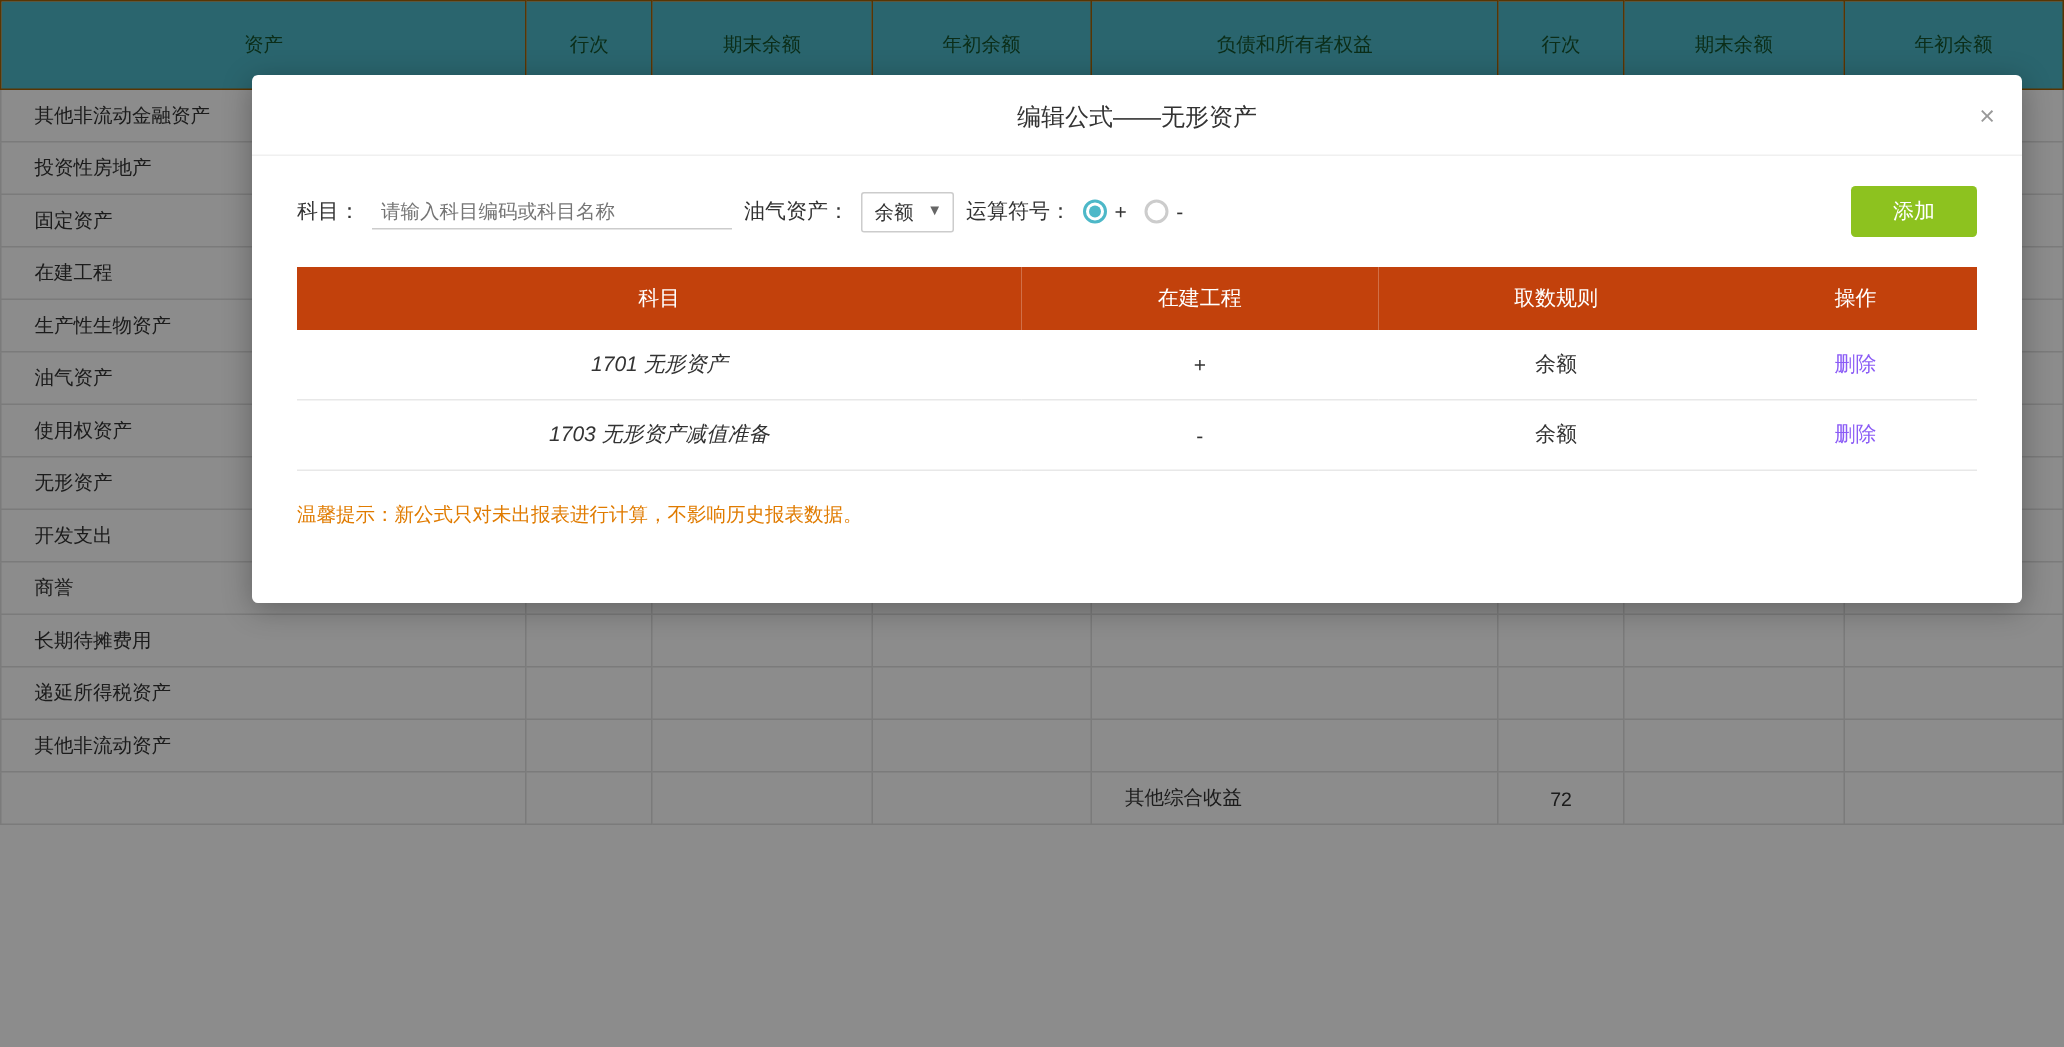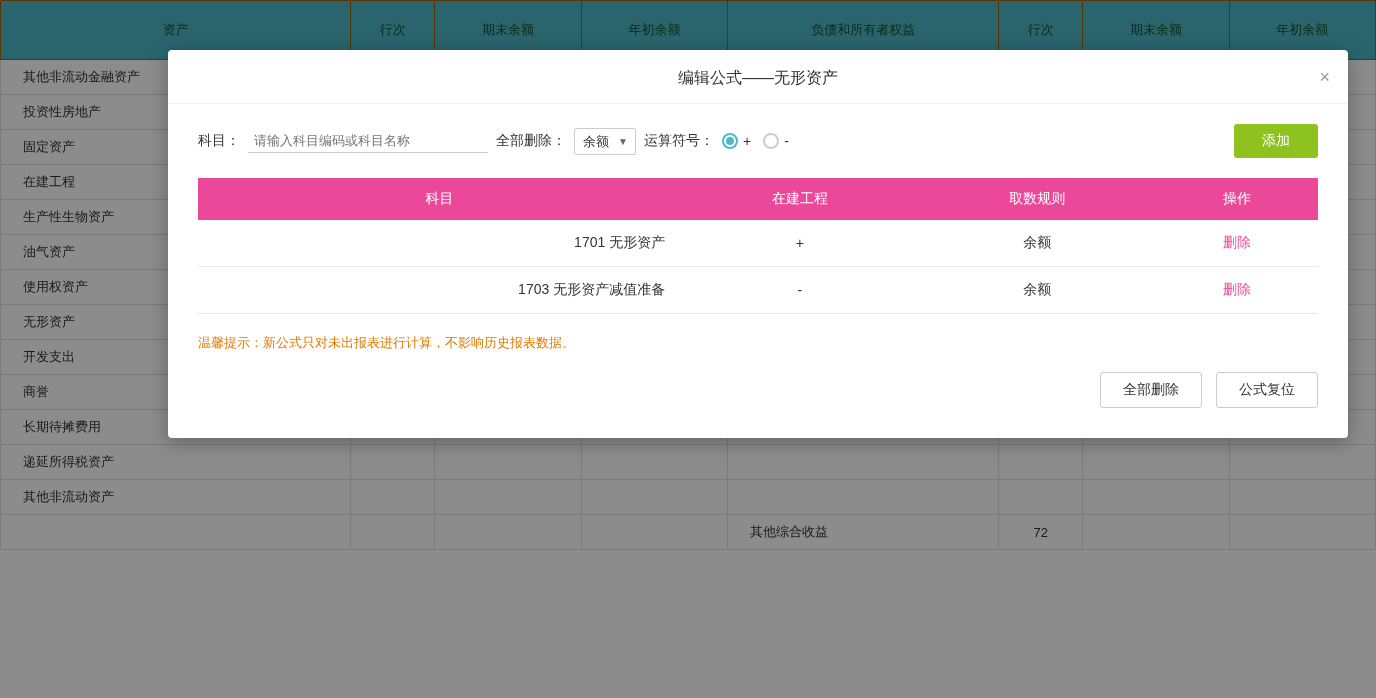--- a/index.html
+++ b/index.html
@@ -216,21 +216,21 @@
       padding: 0 30px;
       margin-bottom: 20px;
     }
 
     .data-table {
       width: 100%;
       border-collapse: collapse;
     }
 
     .data-table thead tr {
-      background: #ec4899;
+      background: #c2410c;
     }
 
     .data-table thead th {
       color: #fff;
       font-weight: normal;
       padding: 12px 16px;
       text-align: center;
       font-size: 14px;
     }
 
@@ -239,25 +239,26 @@
     }
 
     .data-table tbody td {
       padding: 14px 16px;
       text-align: center;
       color: #333;
       font-size: 14px;
     }
 
     .data-table tbody td.subject-cell {
-      text-align: right;
+      text-align: center;
+      font-style: italic;
     }
 
     .link-delete {
-      color: #ec4899;
+      color: #8b5cf6;
       cursor: pointer;
       text-decoration: none;
       text-align: right;
     }
 
     
     .warning-text {
       padding: 0 30px 20px;
       color: #e07b00;
       font-size: 13px;
@@ -449,21 +450,21 @@
 
   <div class="modal-header">
     <span class="modal-title">编辑公式——无形资产</span>
     <span class="modal-close">×</span>
   </div>
 
   <div class="form-row">
     <label class="form-label">科目：</label>
     <input class="form-input" type="text" placeholder="请输入科目编码或科目名称" style="">
 
-    <span class="form-label">全部删除：</span>
+    <span class="form-label">油气资产：</span>
     <div class="select-wrapper">
       <select class="form-select">
         <option>余额</option>
         <option>借方</option>
         <option>贷方</option>
       </select>
       <span class="select-arrow">▼</span>
     </div>
 
     <span class="form-label">运算符号：</span>
@@ -508,18 +509,14 @@
           <td>
             <a class="link-delete">删除</a>
           </td>
         </tr>
       </tbody>
     </table>
   </div>
 
   <div class="warning-text">温馨提示：新公式只对未出报表进行计算，不影响历史报表数据。</div>
 
-  <div class="bottom-buttons">
-    <button class="btn-outline">全部删除</button>
-    <button class="btn-outline">公式复位</button>
-  </div>
 
 </div>
 
 </body></html>

